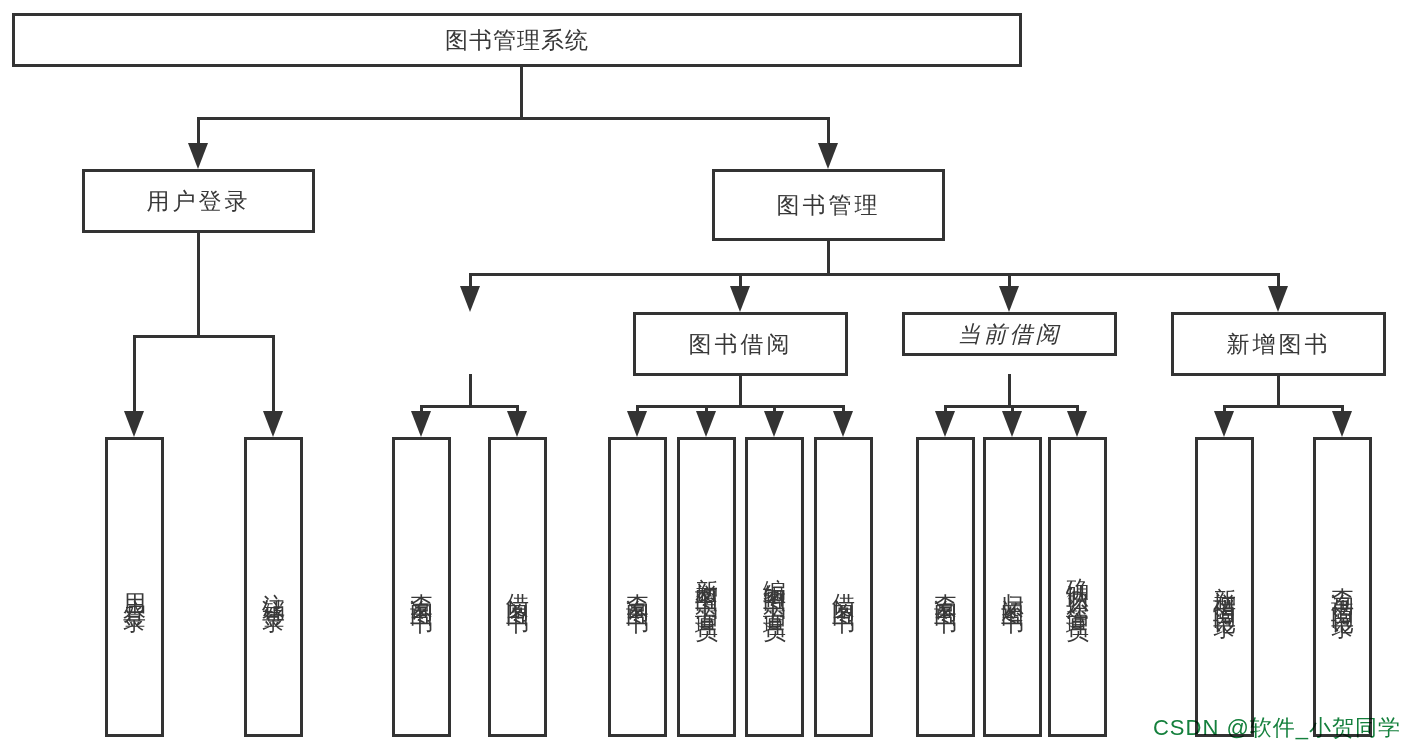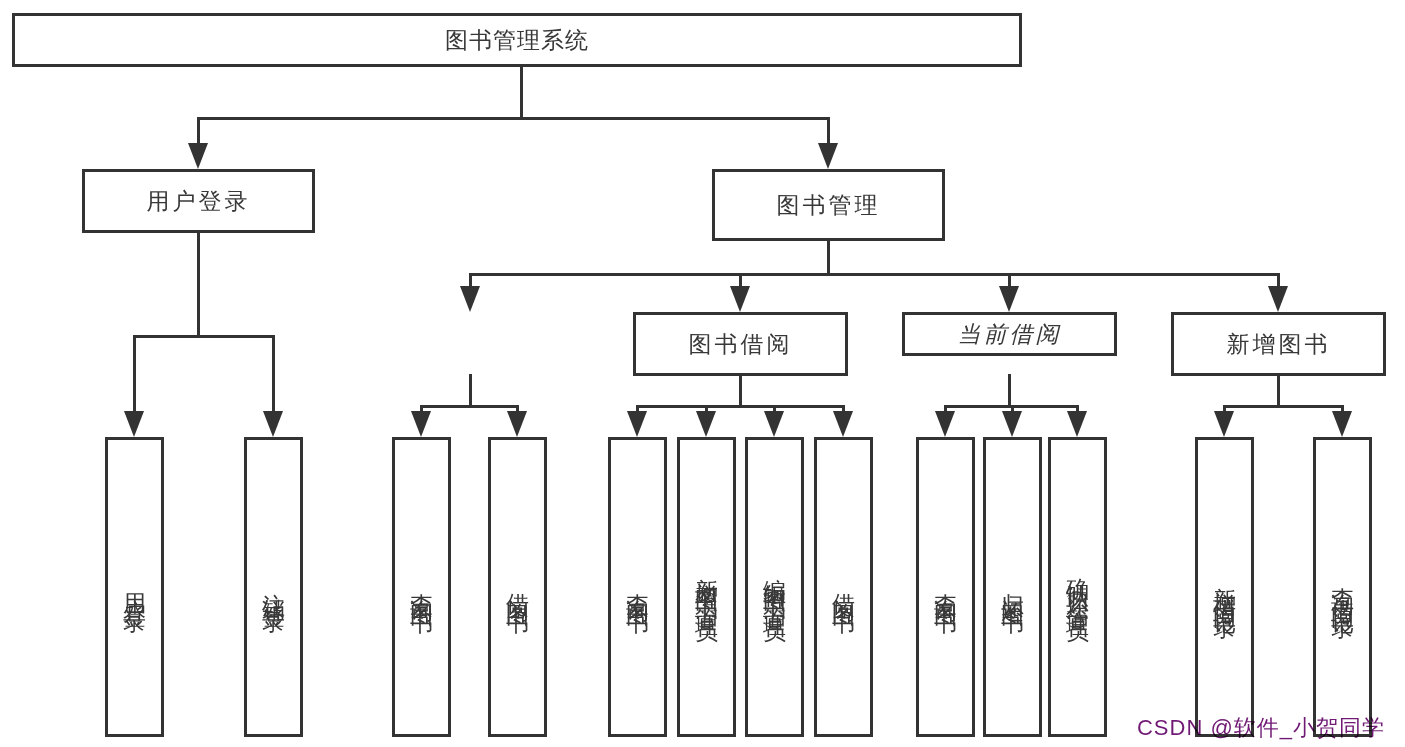--- a/index.html
+++ b/index.html
@@ -47,23 +47,23 @@
   
   .ar{
     position:absolute;width:0;height:0;z-index:3;
     border-left:10px solid transparent;
     border-right:10px solid transparent;
     border-top:26px solid #333333;
   }
   
   #watermark{
     position:absolute;
-    right:20px;bottom:4px;
+    right:4px;bottom:4px;
     font-size:22px;
-    color:#701a75;
+    color:#15803d;
     letter-spacing:1px;
     mix-blend-mode:multiply;
     z-index:4;
     white-space:nowrap;
   }
 </style>
 </head>
 <body>
 
 <div id="canvas">

